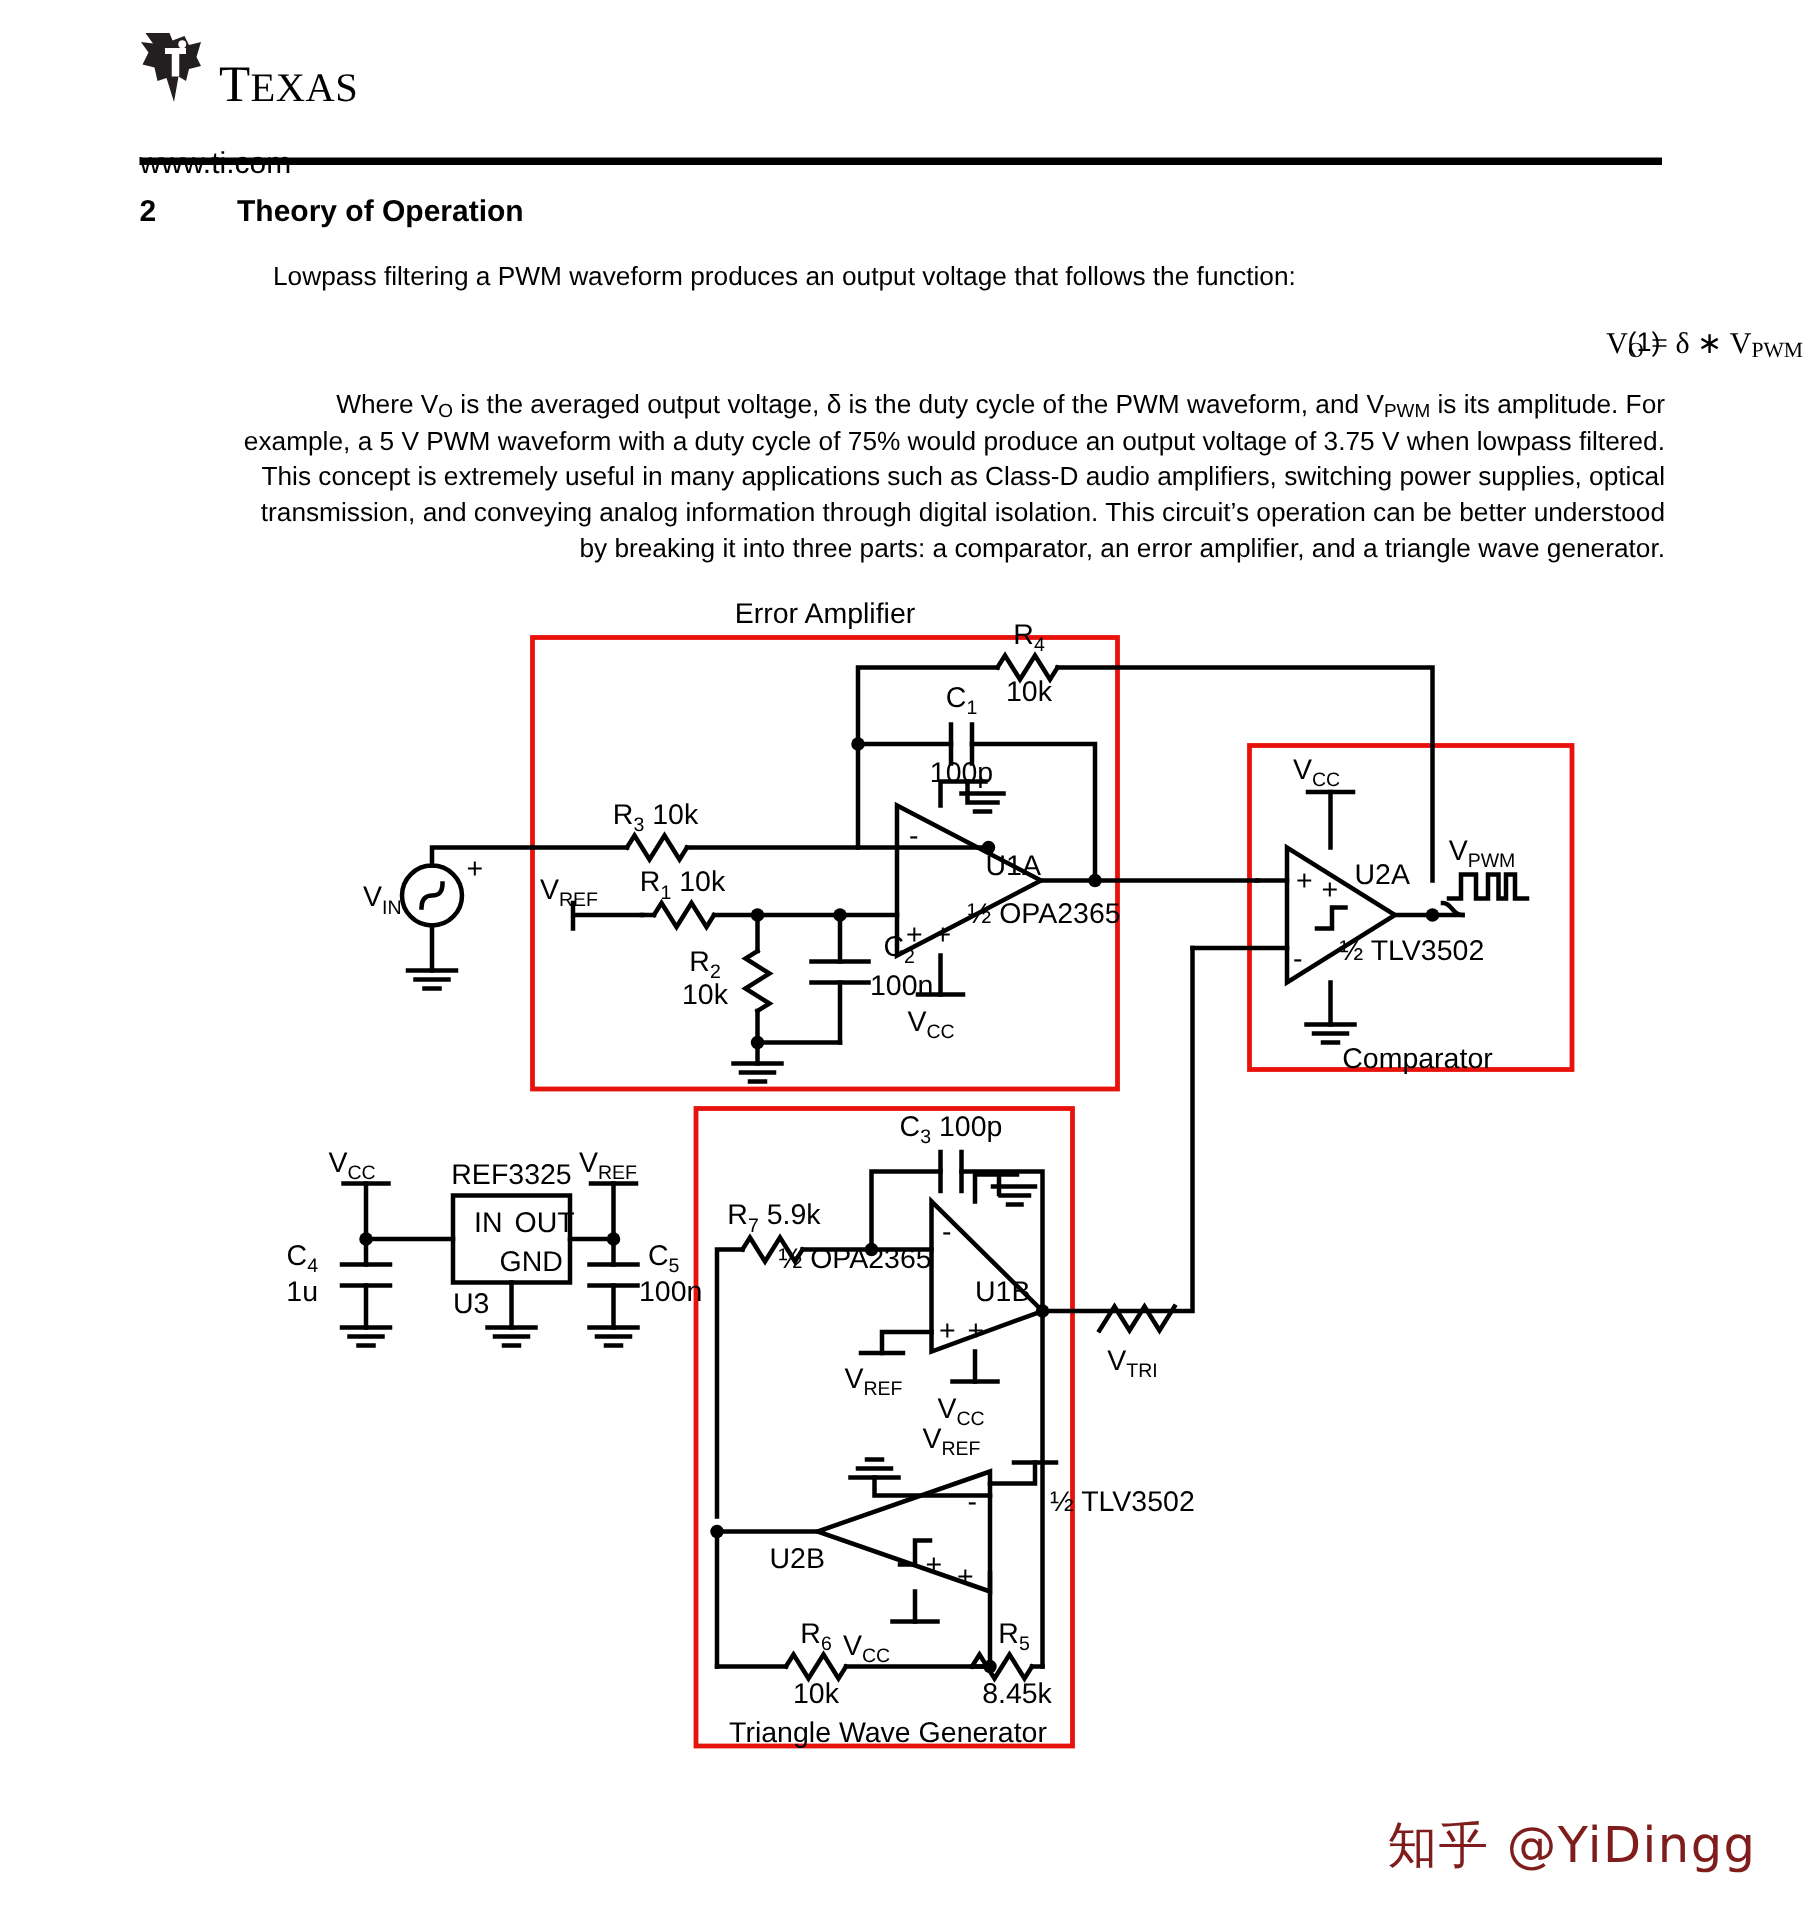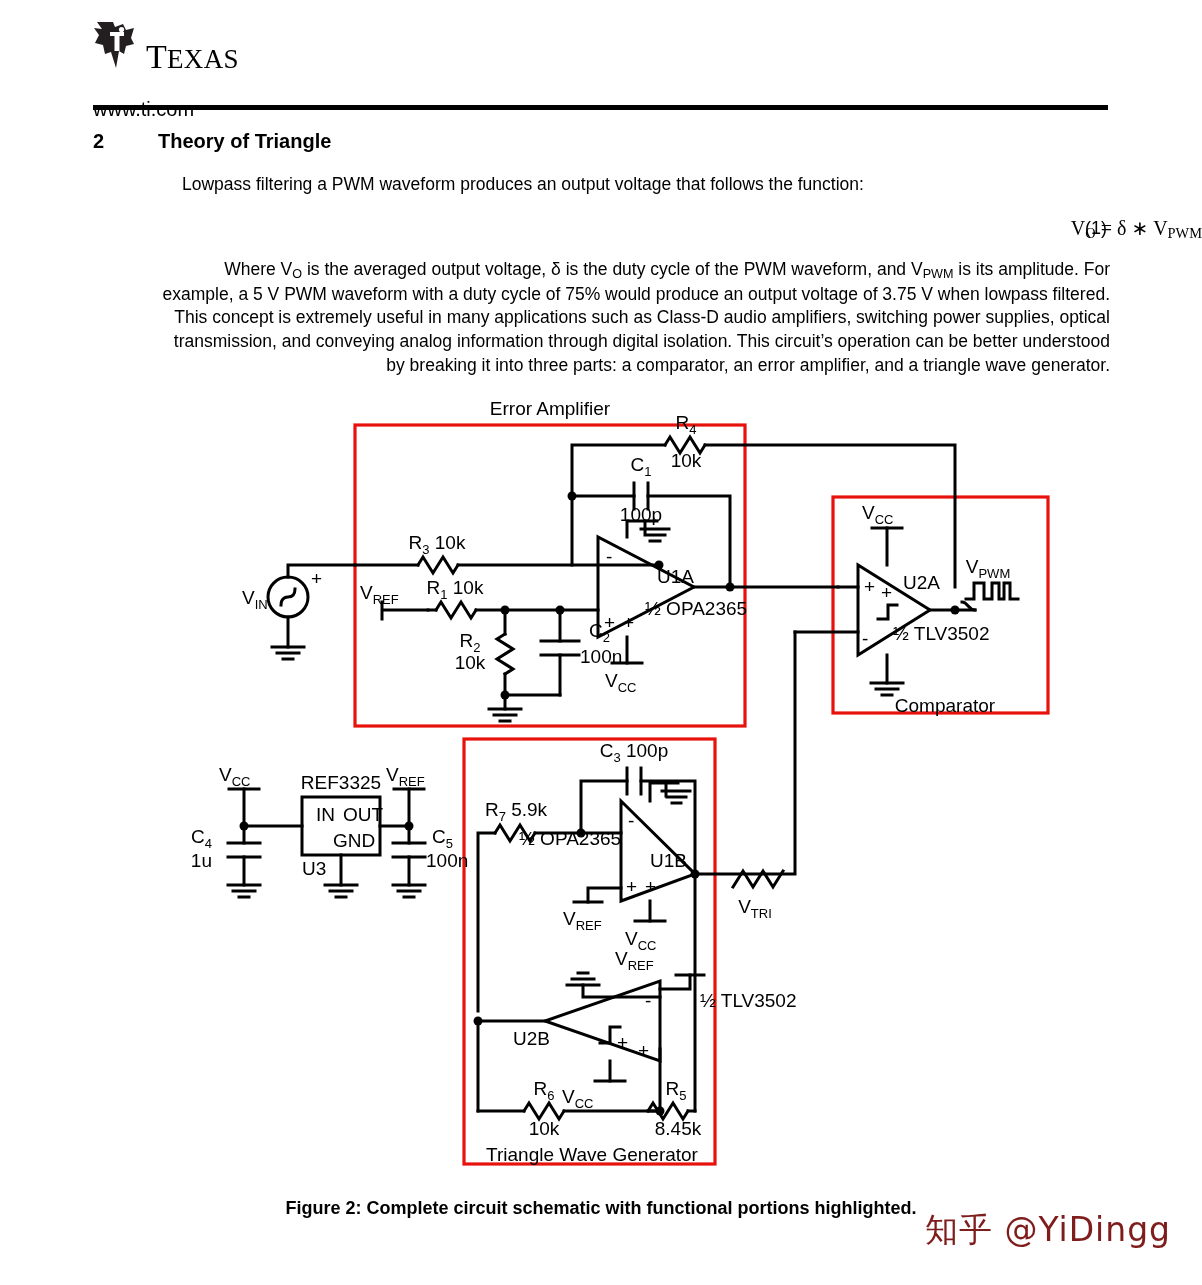--- a/index.html
+++ b/index.html
@@ -45,21 +45,21 @@
       <circle cx="28.5" cy="11.5" r="2.6" fill="#ffffff"></circle>
     </svg>
     <div class="ti-words">
       <div><span class="cap">T</span><span></span>EXAS</div>
     </div>
   </div>
   <div class="ti-url">www.ti.com</div>
   <div class="rule"></div>
 
   <div class="sec-num">2</div>
-  <div class="sec-title">Theory of Triangle</div>
+  <div class="sec-title">Theory of Operation</div>
   <div class="para1">Lowpass filtering a PWM waveform produces an output voltage that follows the function:</div>
 
   <div class="eq">
     V<sub>O</sub> = δ ∗ V<sub>PWM</sub>
   </div>
   <div class="eq-num">(1)</div>
 
   <div class="para2">
     Where V<sub>O</sub> is the averaged output voltage, δ is the duty cycle of the PWM waveform, and
     V<sub>PWM</sub> is its amplitude. For example, a 5&nbsp;V PWM waveform with a duty cycle of 75% would
@@ -335,16 +335,15 @@
       <path class="w" d="M660 714 L648 714"></path>
       <path class="w" d="M648 714 L653 706 L663 722 L673 706 L683 722 L688 714"></path>
       <path class="w" d="M688 714 L695 714"></path>
       <text class="lbl" x="676" y="698" text-anchor="middle">R<tspan class="lblS" dy="5">5</tspan></text>
       <text class="lbl" x="678" y="738" text-anchor="middle">8.45k</text>
     </g>
 
   </svg>
   </div>
 
-  <div class="caption">Figure 2: Complete circuit schematic with functional portions highlighted.</div>
   <div class="wm">知乎 @YiDingg</div>
 
 </div>
 
 </body></html>

